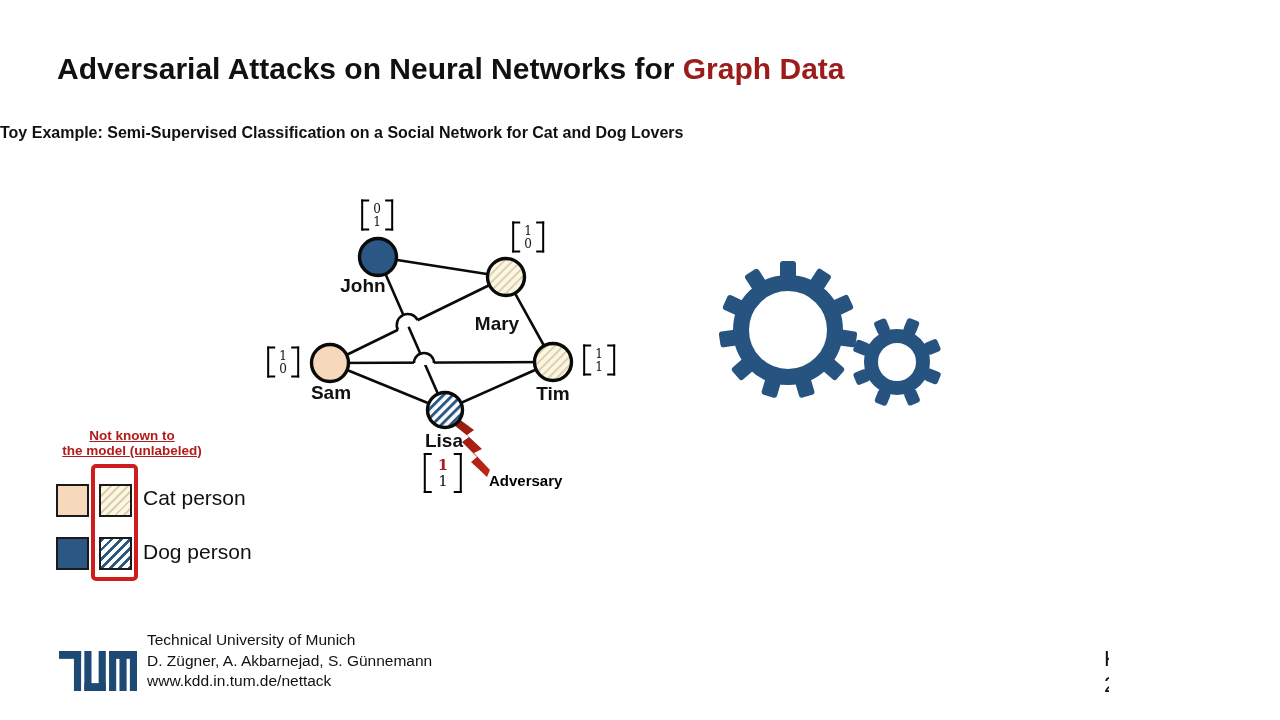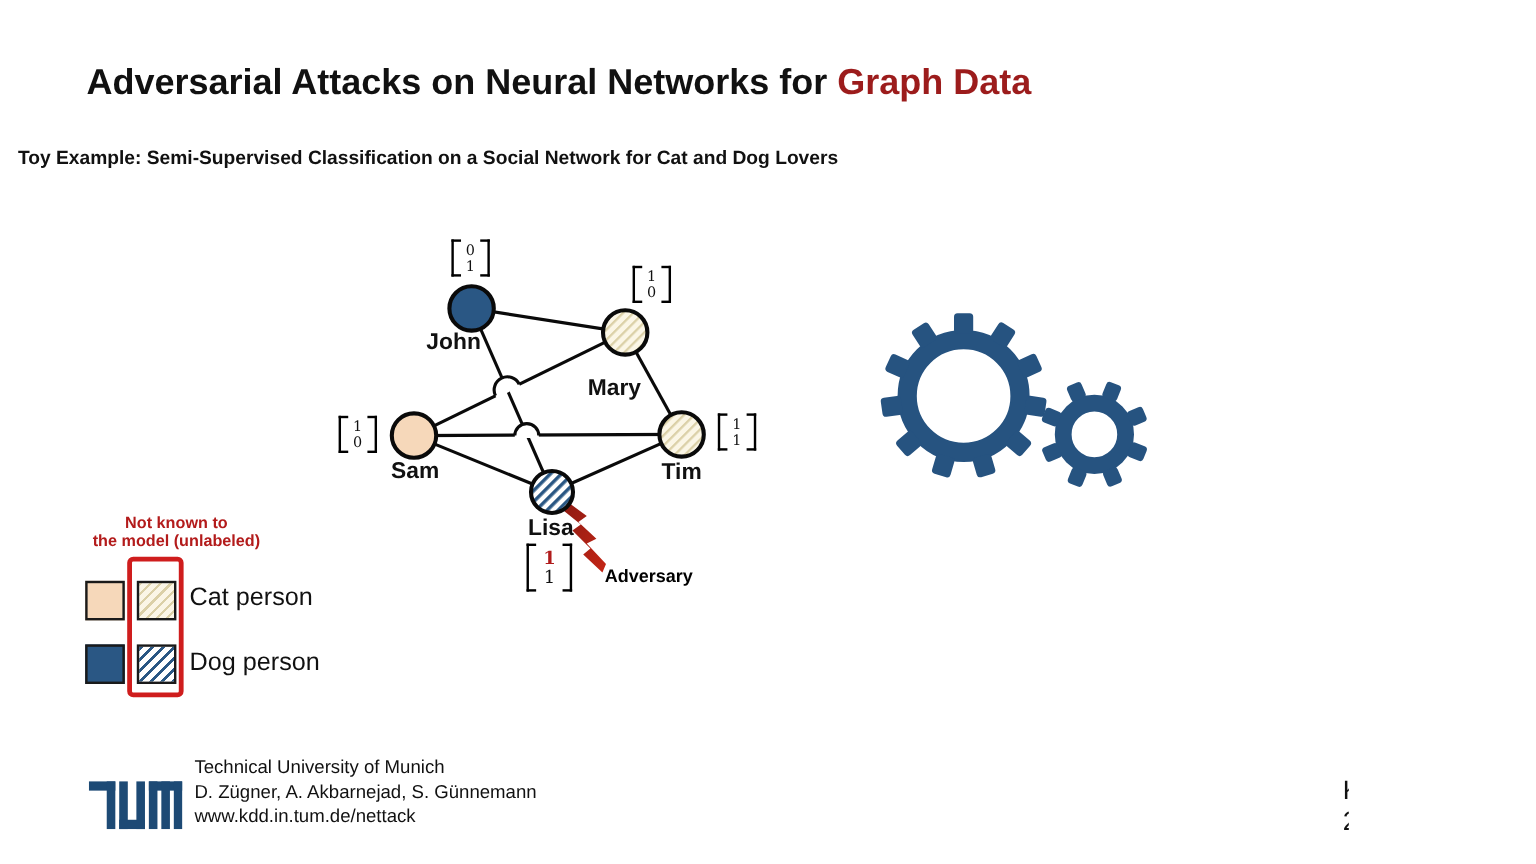--- a/index.html
+++ b/index.html
@@ -1,18 +1,18 @@
 <!DOCTYPE html>
 <html><head>
 <meta charset="utf-8">
 <style>
   html,body { margin:0; padding:0; background:#ffffff; }
   .slide {
     position:relative; width:1109px; height:720px; overflow:hidden;
-    background:#ffffff; font-family:"Liberation Sans", sans-serif; color:#111;margin-left:15px;
+    background:#ffffff; font-family:"Liberation Sans", sans-serif; color:#111;
   }
   .abs { position:absolute; }
 
   .title { left:57px; top:52px; font-size:30px; font-weight:bold; letter-spacing:0px; white-space:nowrap; }
   .title .accent { color:#9c1c1c; }
   .subtitle { left:0; right:0; top:124px; text-align:left; font-size:16px; font-weight:bold; }
 
   svg.layer { position:absolute; }
 
   .nlabel {
@@ -33,21 +33,21 @@
   .vec.big .col { font-size:15px; line-height:16px; padding:4px 6px; }
   .vec .mod { color:#b01b1b; font-weight:bold; }
 
   .adv-label { position:absolute; left:489px; top:472px; font-size:15px; font-weight:bold;
                color:#000000; white-space:nowrap; }
 
   .ml-label { position:absolute; left:700px; top:416px; width:260px; text-align:center;
               font-size:19px; font-weight:bold; }
 
   .legend-note { position:absolute; left:58px; top:429px; width:148px; text-align:center;
-                 font-size:13.5px; line-height:14.5px; font-weight:bold; color:#b31b1b; }
+                 font-size:13.5px; line-height:14.5px; font-weight:bold; color:#b31b1b;text-decoration:underline; }
   .legend-box { position:absolute; left:91px; top:464px; width:47px; height:117px;
                 box-sizing:border-box; border:4px solid #cf1d1d; border-radius:5px; }
   .sw { position:absolute; width:33px; height:33px; box-sizing:border-box; border:2px solid #1a1a1a; }
   .sw-cat   { background:#f6d8ba; }
   .sw-dog   { background:#2a5784; }
   .sw-cat-h { background:repeating-linear-gradient(135deg,#dbd0a7 0 1.8px,#fbf6e6 1.8px 6px); }
   .sw-dog-h { background:repeating-linear-gradient(135deg,#2a5784 0 2.6px,#ffffff 2.6px 6.5px); }
   .legend-label { position:absolute; left:143px; font-size:21px; }
 
   .footer { position:absolute; left:147px; top:630px; font-size:15.5px; line-height:20.5px; color:#111; }

